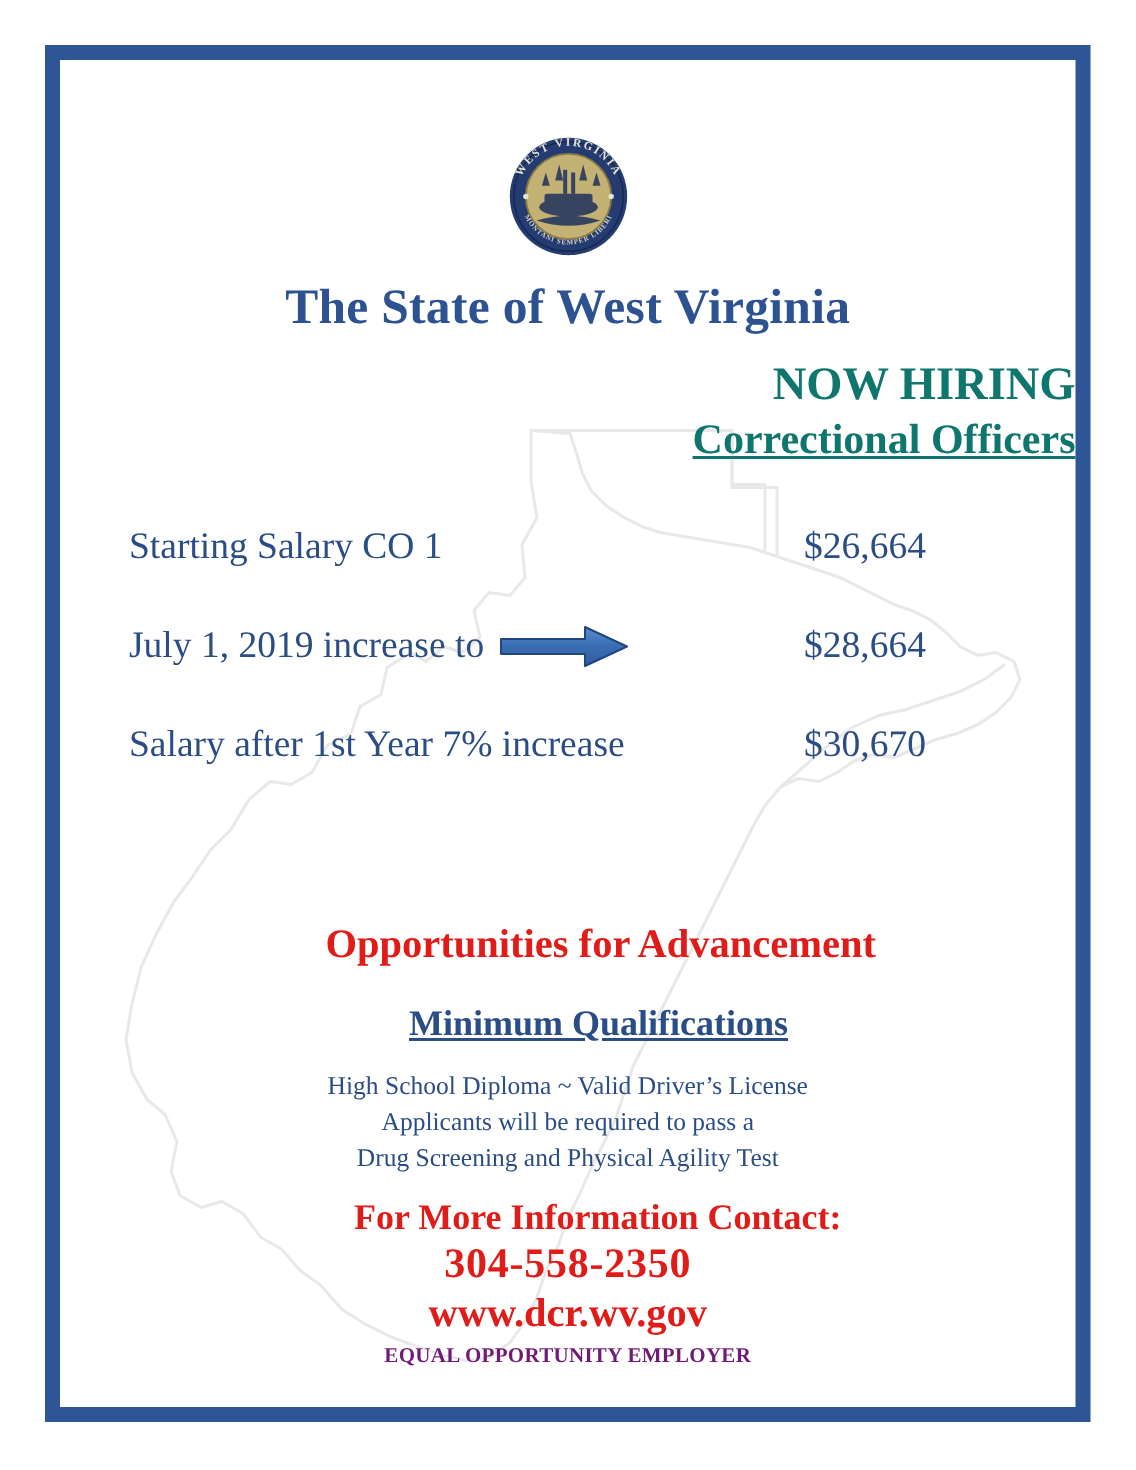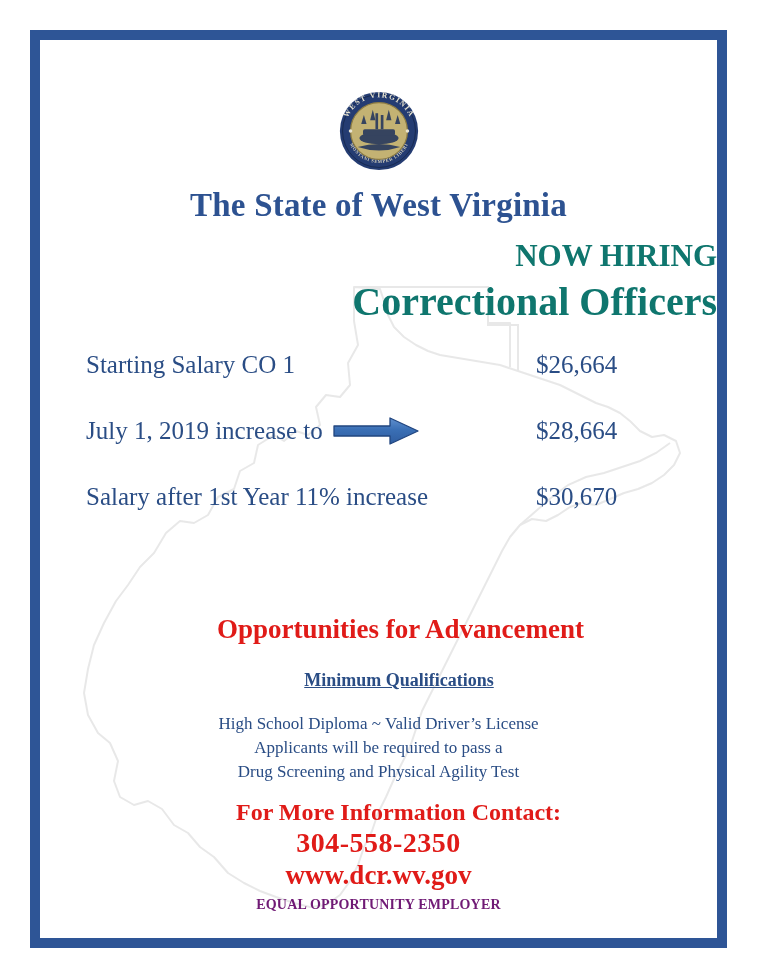--- a/index.html
+++ b/index.html
@@ -75,21 +75,21 @@
   .hiring {
     position: absolute;
     left: 0; right: 0;
     top: 196px;
     text-align: right;
     font-size: 31px;
     font-weight: bold;
     color: #0f766e;
     line-height: 1.28;
   }
-  .hiring .l2 { font-size: 40px; display: block; }
+  .hiring .l2 { font-size: 28px; display: block; text-decoration: underline; }
   
   .salary-table {
     position: absolute;
     left: 46px;
     top: 292px;
     width: 600px;
   }
   .srow {
     position: relative;
     height: 66px;
@@ -125,21 +125,21 @@
     font-size: 27px;
     font-weight: bold;
     color: #E01B18;
     padding-left: 44px;
   }
   .minqual {
     position: absolute;
     left: 0; right: 0;
     top: 630px;
     text-align: center;
-    font-size: 18px;
+    font-size: 24px;
     font-weight: bold;
     color: #2A4D85;
     text-decoration: underline;
     padding-left: 41px;
   }
   .quals {
     position: absolute;
     left: 0; right: 0;
     top: 672px;
     text-align: center;
@@ -261,21 +261,21 @@
                 <stop offset="100%" stop-color="#2f5da0"></stop>
               </linearGradient>
             </defs>
             <path d="M1 10 L57 10 L57 2 L85 15 L57 28 L57 20 L1 20 Z" fill="url(#ag1)" stroke="#21457f" stroke-width="1.3" stroke-linejoin="round"></path>
           </svg>
         </span>
         <span class="samount">$28,664</span>
       </div>
 
       <div class="srow">
-        <span class="slabel">Salary after 1st Year 11% increase</span>
+        <span class="slabel">Salary after 1st Year 7% increase</span>
         <span class="samount">$30,670</span>
       </div>
 
     </div>
 
     <div class="advancement">Opportunities for Advancement</div>
 
     <div class="minqual">Minimum Qualifications</div>
 
     <div class="quals">

